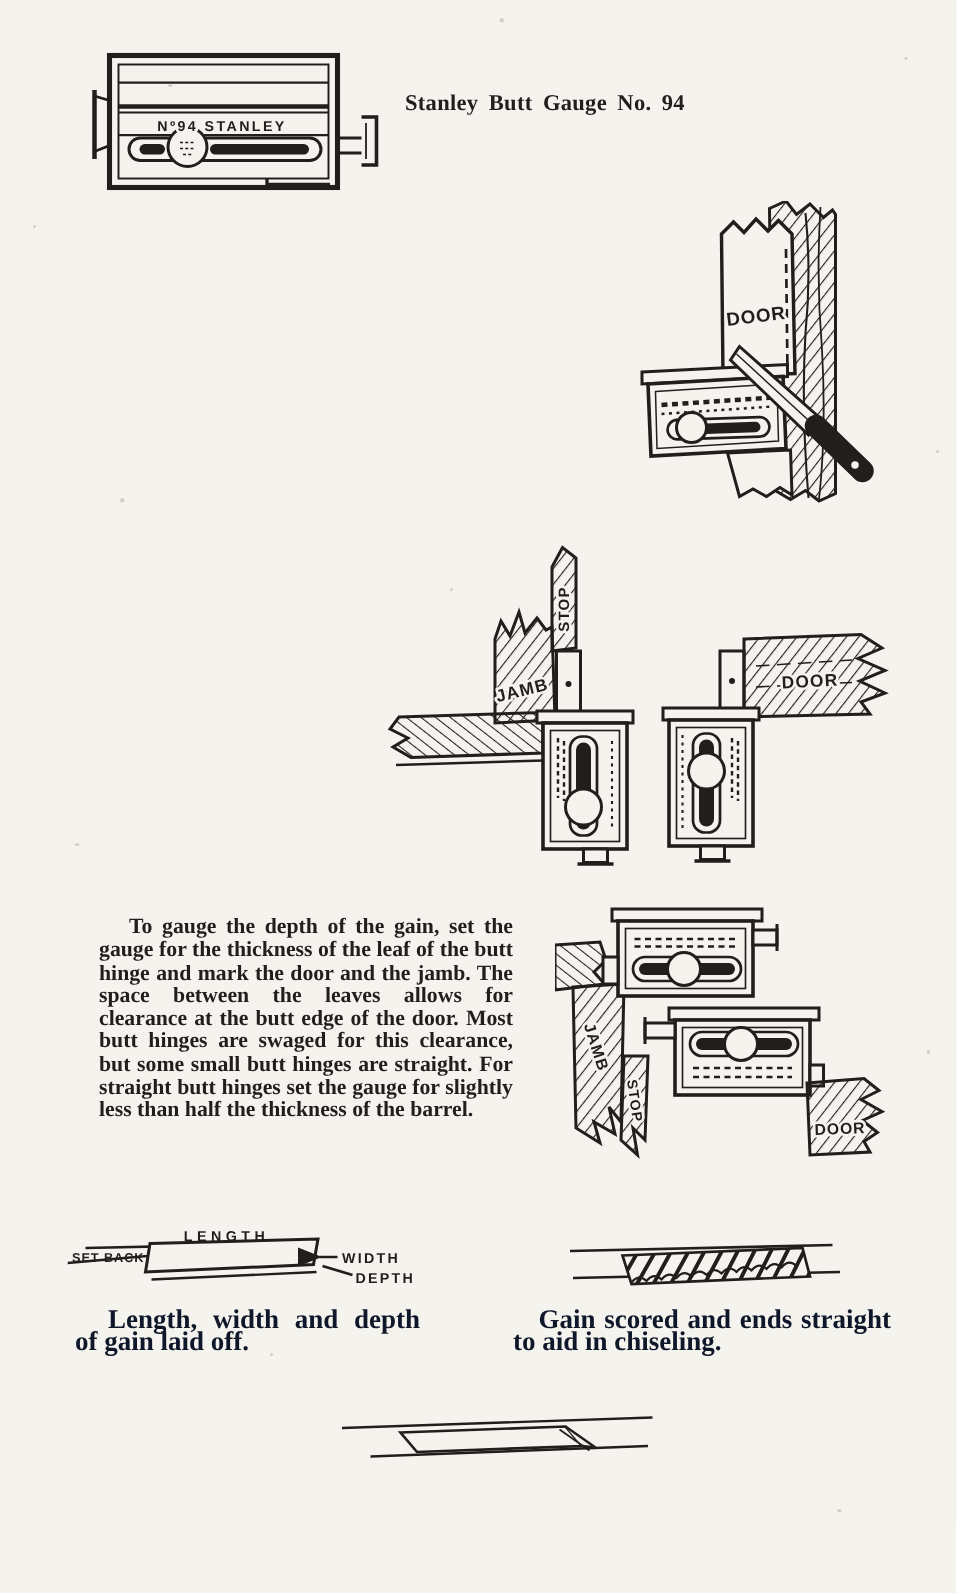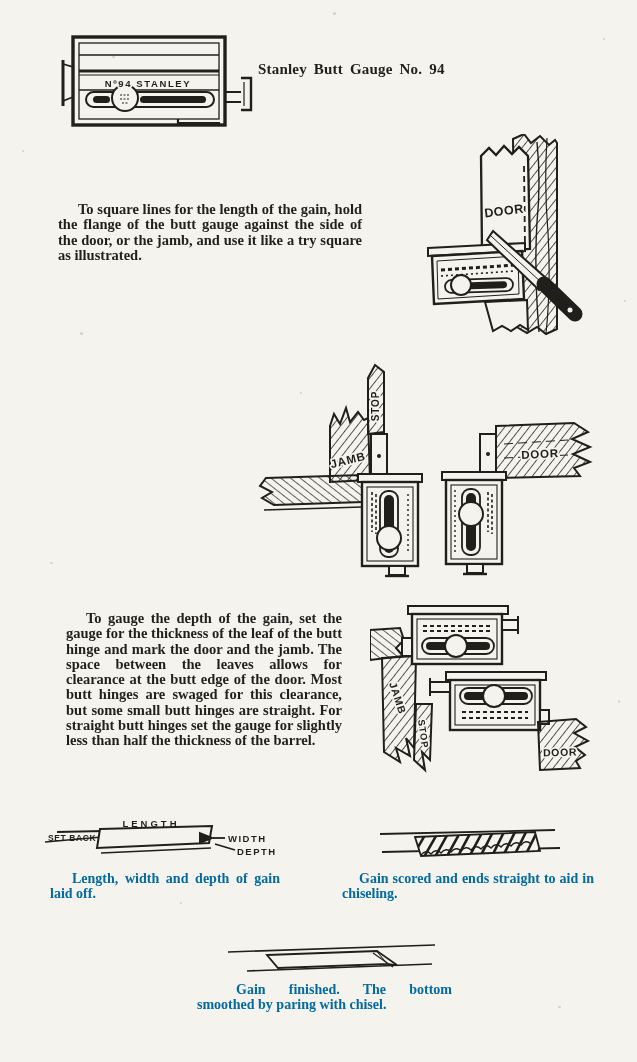--- a/index.html
+++ b/index.html
@@ -19,24 +19,24 @@
   .body-text {
     font-weight:bold;
     font-size:14.5px;
     line-height:15.3px;
     text-align:justify;
     text-indent:20px;
     color:#211f1c;
   }
   .caption {
     font-weight:bold;
-    font-size:14px;
+    font-size:18px;
     line-height:14.6px;
     text-align:justify;
-    color:#0369a1;
+    color:#0f172a;
   }
   .title {
     font-size:15px;
     font-weight:bold;
     word-spacing:3px;
     letter-spacing:.2px;
     white-space:nowrap;
     color:#211f1c;
   }
   svg { display:block; }
@@ -106,23 +106,22 @@
       <circle cx="65" cy="64" r="13" fill="#f5f3ee" stroke-width="2"></circle>
       <path d="M60,61 h10 M60,65 h10 M62,69 h6" stroke-width="1" stroke-dasharray="2 1.5"></path>
       <path d="M165,58 h16 M165,68 h16" stroke-width="2"></path>
       <path d="M181,44 h10 v32 h-10" stroke-width="2.4"></path>
       <path d="M184,48 v24" stroke-width="1.2"></path>
       <path d="M118,85 v4 h42" stroke-width="2.2"></path>
     </g>
     <text class="halo" x="88" y="53" font-size="9.5" text-anchor="middle" letter-spacing="1.6">Nº94 STANLEY</text>
   </svg>
 
-  <div class="abs title" style="left:258px;top:61px">Stanley Butt Gauge No. 94</div>
-
-  <p class="abs body-text" style="left:58px;top:202px;width:304px">To square lines for the length of the gain, hold the flange of the butt gauge against the side of the door, or the jamb, and use it like a try square as illustrated.</p>
+  <div class="abs title" style="left:270px;top:61px">Stanley Butt Gauge No. 94</div>
+
 
   <svg class="abs" style="left:425px;top:134px" width="160" height="206" viewBox="0 0 160 206">
 
     <path d="M88,5 l11,-5 7,9 9,-7 9,9 6,-5 2,3 0,186 -11,5 -9,-7 -10,6 -12,-7 z" fill="url(#hA)" stroke="#211f1c" stroke-width="2"></path>
     <path d="M112,8 q4,40 0,80 q-3,50 2,110" fill="none" stroke="#211f1c" stroke-width="1.4"></path>
     <path d="M122,4 q-3,48 1,95 q3,55 -2,100" fill="none" stroke="#211f1c" stroke-width="1.2"></path>
 
     <path d="M56,22 l8,-8 7,7 8,-9 8,8 7,-7 9,9 2,93 -48,2 z" fill="#f5f3ee" stroke="#211f1c" stroke-width="2.3"></path>
     <line x1="99" y1="32" x2="100" y2="114" stroke="#211f1c" stroke-width="1.8" stroke-dasharray="6 4"></line>
     <text class="halo" x="79" y="81" font-size="12.5" text-anchor="middle" letter-spacing=".5" transform="rotate(-7 79 77)">DOOR</text>
@@ -262,15 +261,14 @@
   <p class="abs caption" style="left:342px;top:872px;width:252px;text-indent:17px">Gain scored and ends straight to aid in chiseling.</p>
 
   <svg class="abs" style="left:225px;top:940px" width="215" height="35" viewBox="0 0 215 35">
     <path d="M3,12 L210,5" stroke="#211f1c" stroke-width="1.6"></path>
     <path d="M42,15 L152,11 163,24 53,28 z" fill="#f5f3ee" stroke="#211f1c" stroke-width="1.8"></path>
     <path d="M152,11 L172,25 163,24" fill="#f5f3ee" stroke="#211f1c" stroke-width="1.6"></path>
     <path d="M148,13 L168,27" stroke="#211f1c" stroke-width="1.2"></path>
     <path d="M22,31 L207,24" stroke="#211f1c" stroke-width="1.6"></path>
   </svg>
 
-  <p class="abs caption" style="left:197px;top:983px;width:255px;text-indent:39px">Gain finished.  The bottom smoothed by paring with chisel.</p>
 
 </div>
 
 </body></html>

